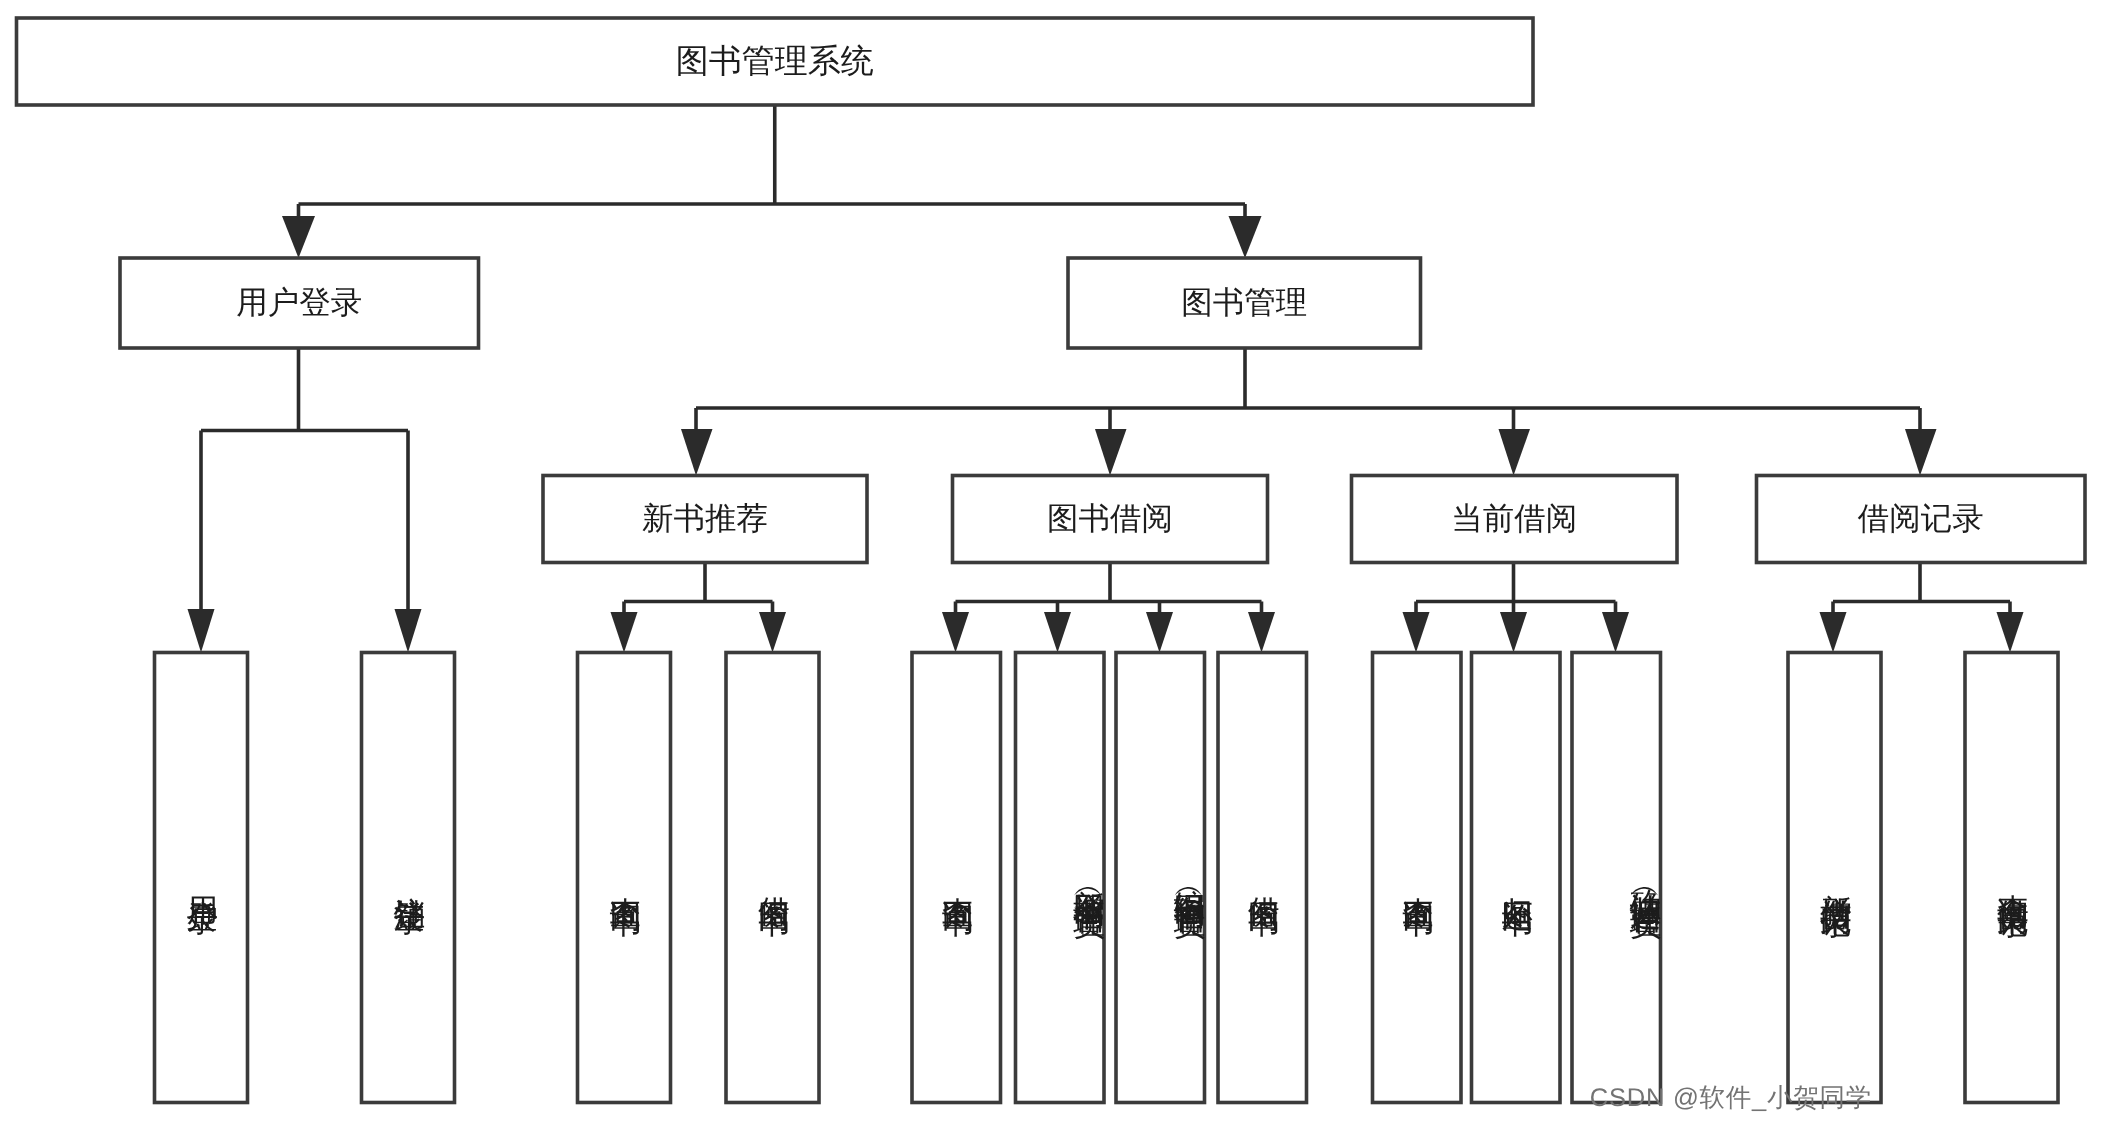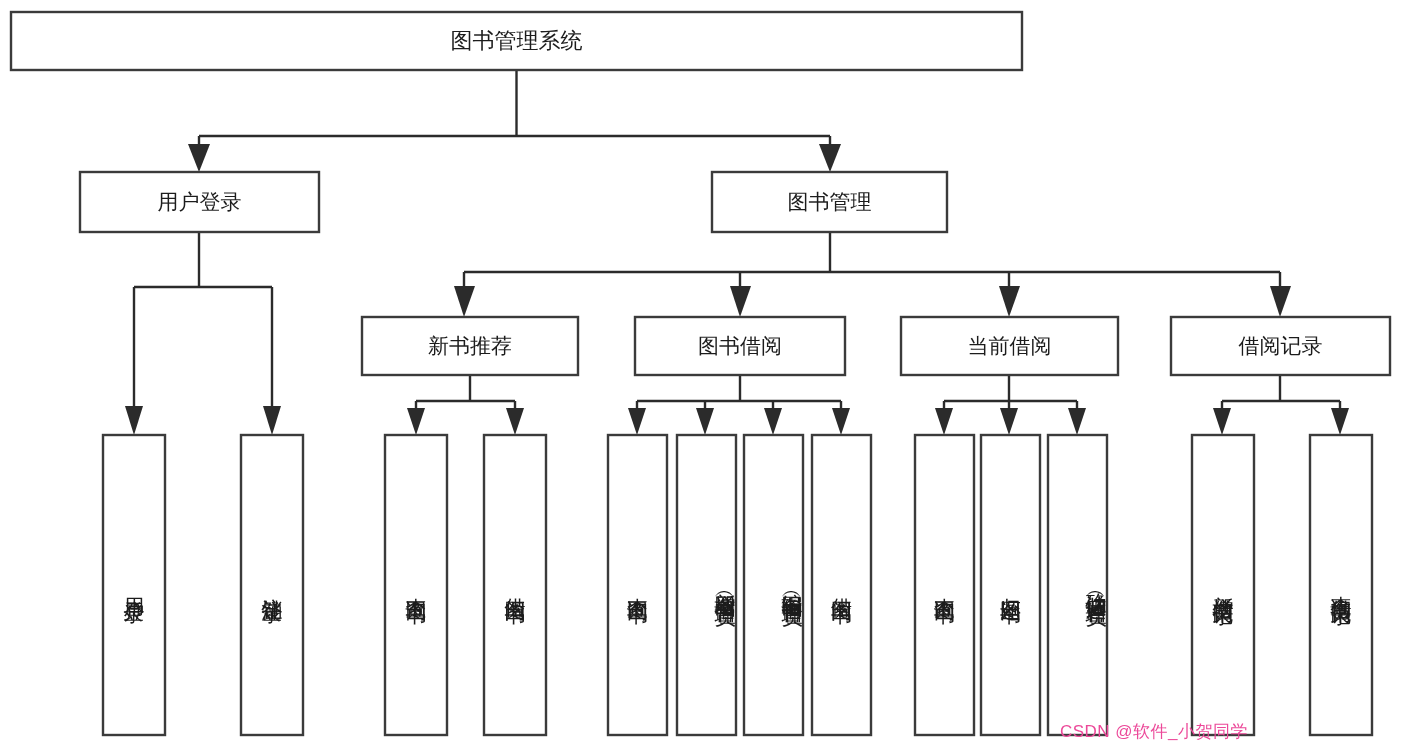--- a/index.html
+++ b/index.html
@@ -68,21 +68,21 @@
     color: #1c1c1c;
     font-family: "Liberation Sans", "DejaVu Sans", sans-serif;
     pointer-events: none;
     text-align: center;
   }
   .watermark {
     position: absolute;
     right: 8px;
     bottom: 4px;
     font-size: 17px;
-    color: #ec4899;
+    color: #737373;
     font-family: "Liberation Sans", "DejaVu Sans", sans-serif;
     letter-spacing: 0.5px;
     user-select: none;
   }
 </style>
 </head>
 <body>
 
 <div id="diagram-root">
 

